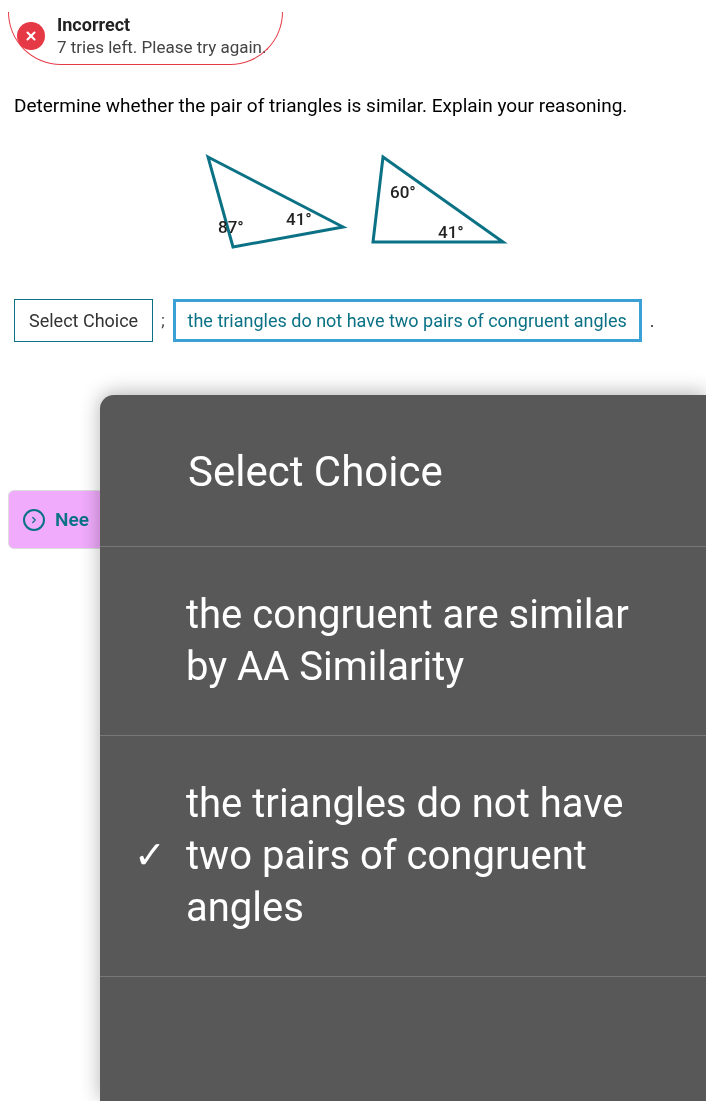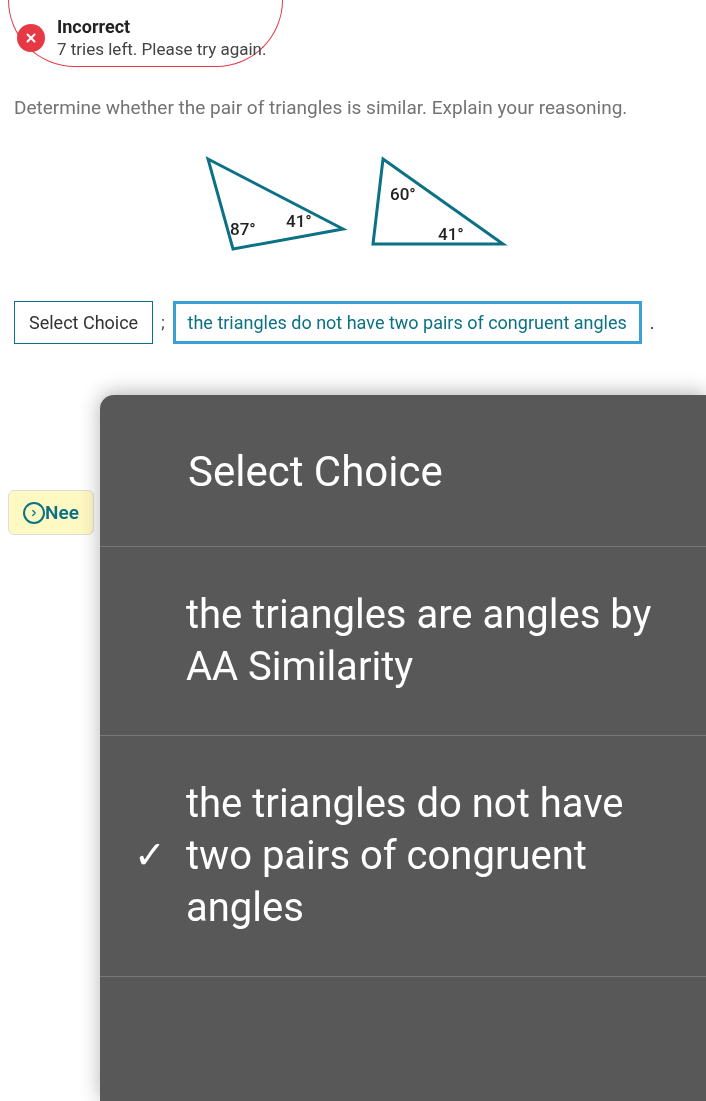--- a/index.html
+++ b/index.html
@@ -11,22 +11,22 @@
       overflow: hidden;
       position: relative;
       color: #333;
     }
     .feedback-banner {
       display: inline-flex;
       align-items: center;
       gap: 12px;
       border: 1.5px solid #e63946;
       border-radius: 999px;
-      padding: 16px 16px 6px 8px;
-      margin: 0 0 0 8px;
+      padding: 2px 16px 6px 8px;
+      margin: 12px 0 0 8px;
       border-top: none;
       border-top-left-radius: 0;
       border-top-right-radius: 0;
     }
     .error-circle {
       width: 28px;
       height: 28px;
       border-radius: 50%;
       background: #e63946;
       display: flex;
@@ -34,21 +34,21 @@
       justify-content: center;
       color: #fff;
       flex-shrink: 0;
     }
     .error-circle svg { width: 14px; height: 14px; }
     .feedback-text { display: flex; flex-direction: column; line-height: 1.25; }
     .feedback-title { font-weight: 700; font-size: 18px; color: #222; }
     .feedback-sub { font-size: 17px; color: #444; }
     .question {
       font-size: 19px;
-      color: #737373;
+      color: #000000;
       margin: 28px 14px 10px 14px;
       line-height: 1.4;
     }
     .figure-area {
       display: flex;
       justify-content: center;
       align-items: center;
       gap: 20px;
       margin: 20px 0 30px 0;
       height: 130px;
@@ -82,24 +82,25 @@
       font-size: 18px;
       padding: 8px 12px;
     }
     .period { font-size: 18px; color: #333; }
     .need-help-row {
       position: absolute;
       left: 8px;
       top: 490px;
       display: flex;
       align-items: center;
+      gap: 10px;
       border: 1px solid #ddd;
       border-radius: 6px;
-      padding: 10px 14px;
-      background: #fef9c3;
+      padding: 17px 14px;
+      background: #f0abfc;
     }
     .chevron-circle {
       width: 22px;
       height: 22px;
       border-radius: 50%;
       border: 2px solid #0b7285;
       display: flex;
       align-items: center;
       justify-content: center;
       color: #0b7285;
@@ -161,21 +162,21 @@
 
 
 <div class="question">Determine whether the pair of triangles is similar. Explain your reasoning.</div>
 
 
 <div class="figure-area">
   <div class="tri-wrap">
     <svg class="tri-svg" width="150" height="110" viewBox="0 0 150 110">
       <polygon points="10,10 145,80 35,100"></polygon>
     </svg>
-    <span class="angle-label" style="left:32px; top:70px;">87°</span>
+    <span class="angle-label" style="left:20px; top:70px;">87°</span>
     <span class="angle-label" style="left:88px; top:62px;">41°</span>
   </div>
   <div class="tri-wrap">
     <svg class="tri-svg" width="140" height="100" viewBox="0 0 140 100">
       <polygon points="15,5 135,90 5,90"></polygon>
     </svg>
     <span class="angle-label" style="left:22px; top:30px;">60°</span>
     <span class="angle-label" style="left:70px; top:70px;">41°</span>
   </div>
 </div>
@@ -196,21 +197,21 @@
     </svg>
   </div>
   <span class="need-label">Nee</span>
 </div>
 
 
 <div class="dropdown-panel">
   <div class="dd-item dd-header">Select Choice</div>
   <div class="dd-item dd-option no-check">
     <span class="check-slot">✓</span>
-    <span class="dd-option-text">the triangles are angles by AA Similarity</span>
+    <span class="dd-option-text">the congruent are similar by AA Similarity</span>
   </div>
   <div class="dd-item dd-option">
     <span class="check-slot">✓</span>
     <span class="dd-option-text">the triangles do not have two pairs of congruent angles</span>
   </div>
 </div>
 
 
 
 

